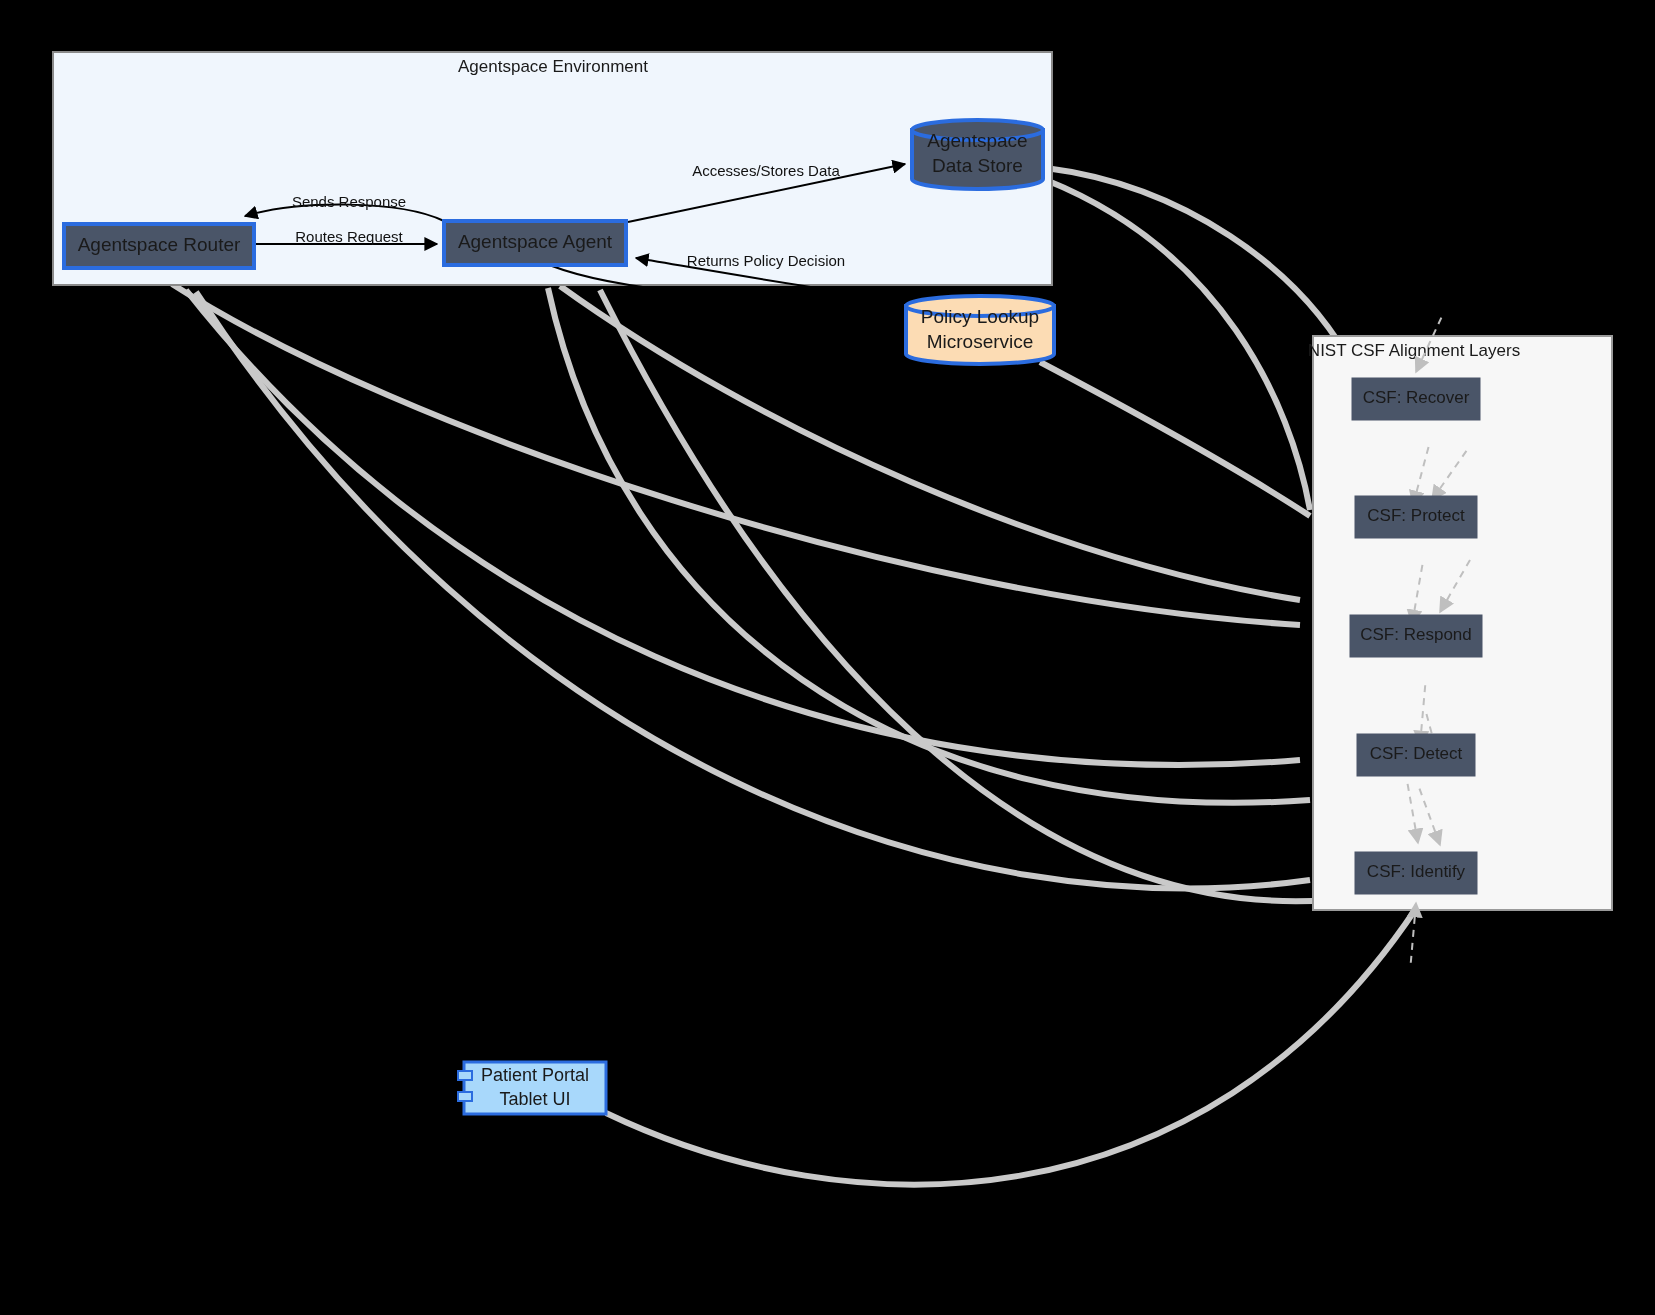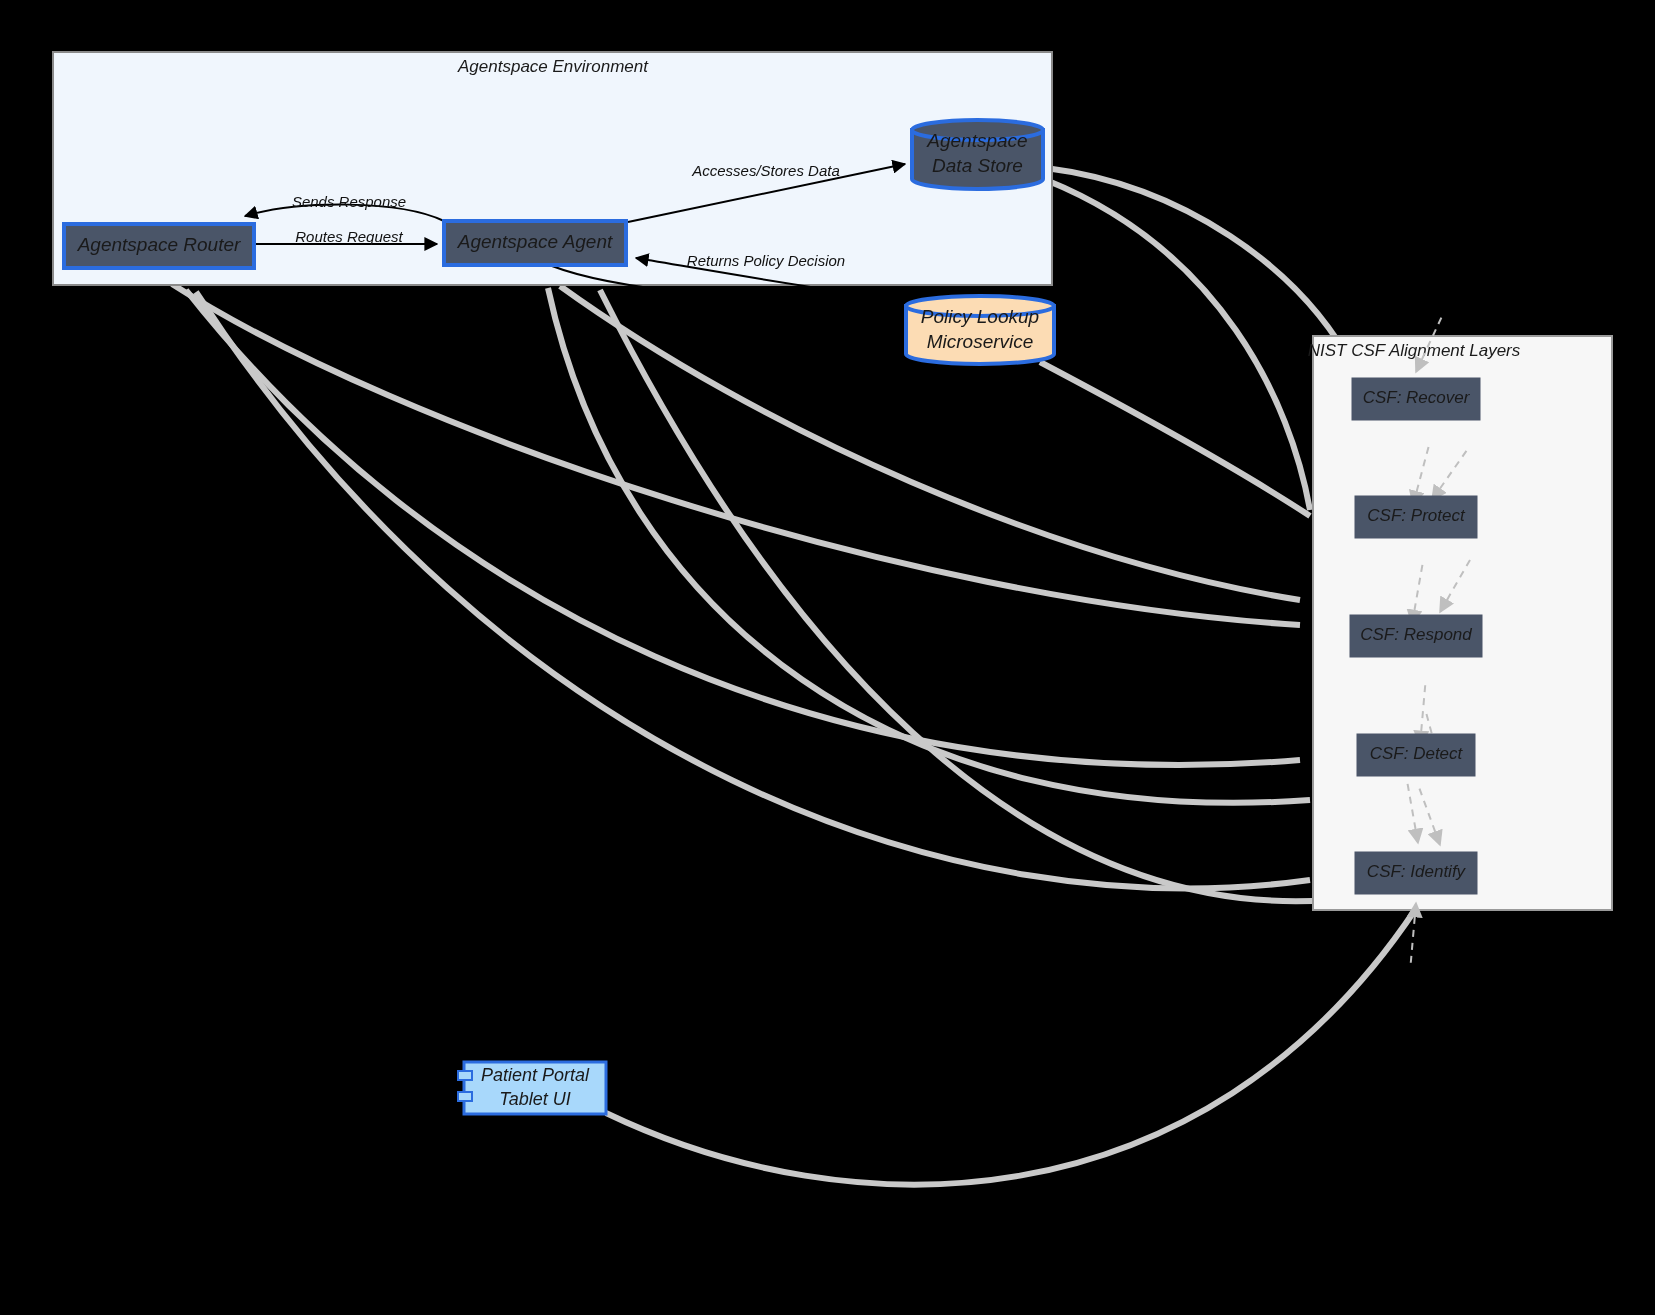--- a/index.html
+++ b/index.html
@@ -1,17 +1,17 @@
 <!DOCTYPE html>
 <html><head>
 <meta charset="utf-8">
 <style>
   html,body{margin:0;padding:0;background:#000;}
   body{width:1655px;height:1315px;overflow:hidden;font-family:"Liberation Sans",sans-serif;}
-  #stage{position:relative;width:1655px;height:950px;background:#fca5a5;font-style:italic;}
+  #stage{position:relative;width:1655px;height:950px;background:#fca5a5;}
   svg#diagram{position:absolute;left:0;top:0;width:1655px;height:1315px;display:block;}
   .node-label{font-family:"Liberation Sans",sans-serif;fill:#1a1a1a;text-anchor:middle;dominant-baseline:middle;}
   .edge-label{font-family:"Liberation Sans",sans-serif;font-size:15px;fill:#111;text-anchor:middle;dominant-baseline:middle;}
   .cluster-label{font-family:"Liberation Sans",sans-serif;font-size:17px;fill:#1a1a1a;text-anchor:middle;dominant-baseline:middle;}
   .solid-edge{fill:none;stroke:#000;stroke-width:2;}
   .gray-edge{fill:none;stroke:#c9c9c9;stroke-width:6;}
   .dash-edge{fill:none;stroke:#bfbfbf;stroke-width:2;stroke-dasharray:7 6;}
 </style>
 </head>
 <body>

